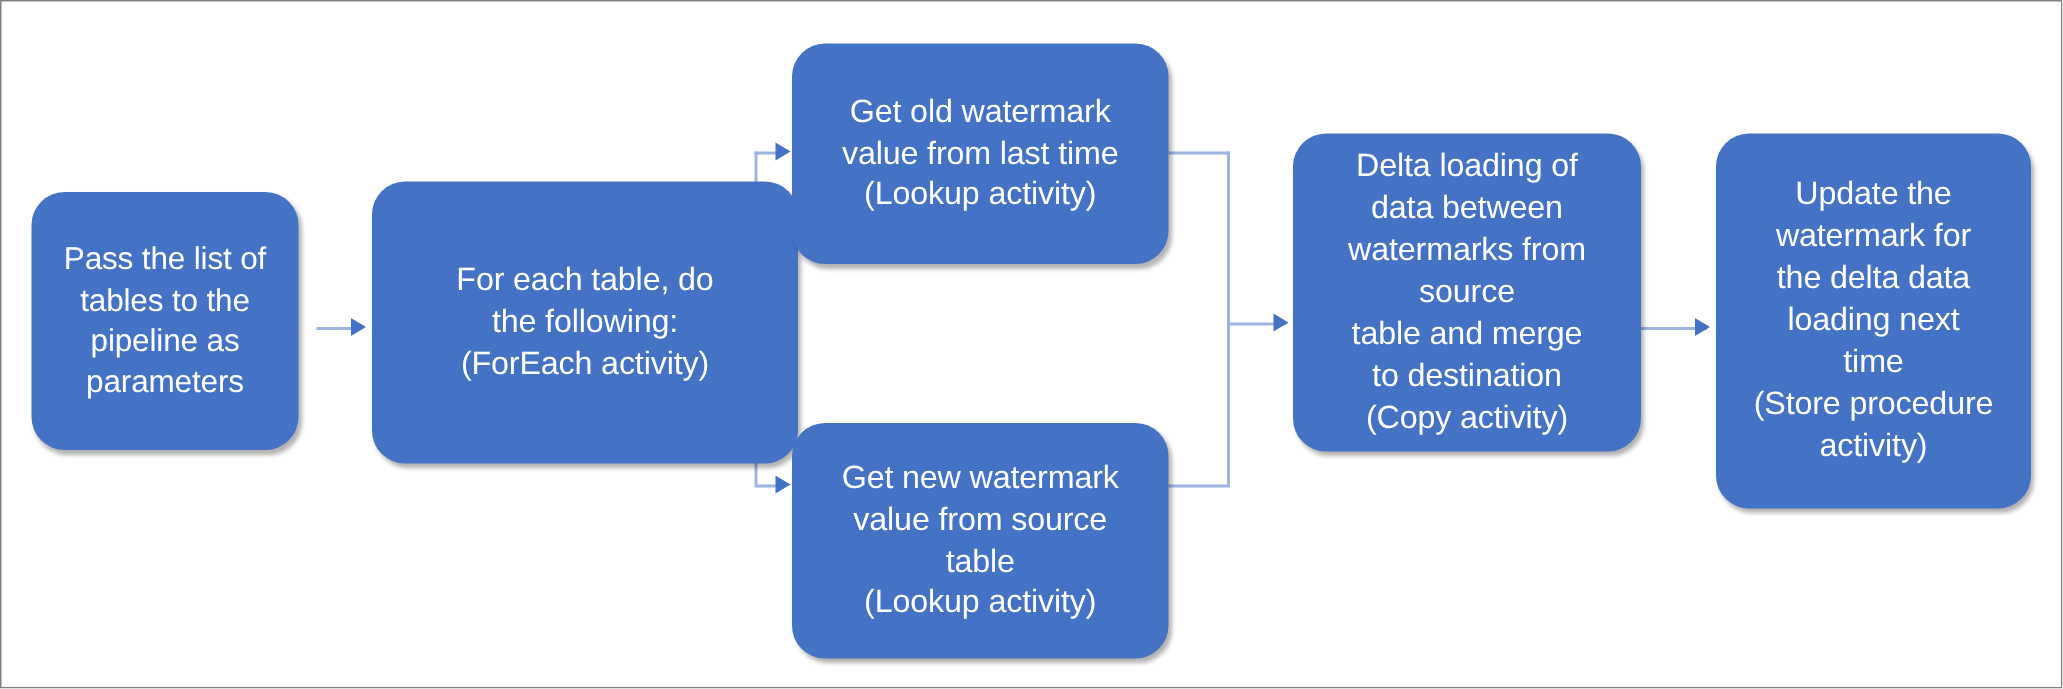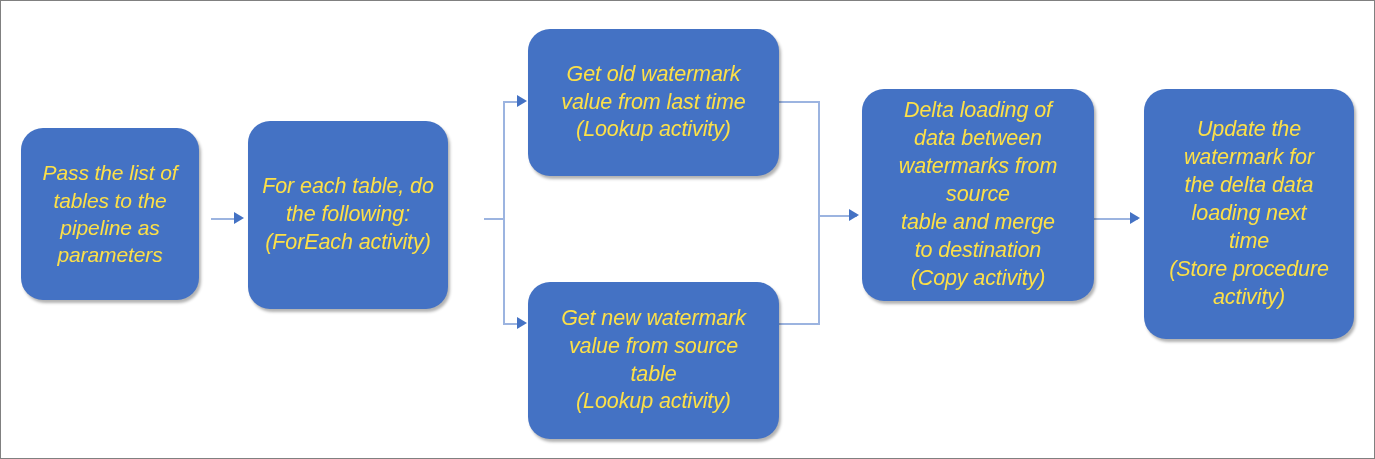--- a/index.html
+++ b/index.html
@@ -17,41 +17,40 @@
     height: 459px;
     background: #ffffff;
     box-sizing: border-box;
     border: 1px solid #808080;
     overflow: hidden;
   }
   .node {
     position: absolute;
     box-sizing: border-box;
     background: #4472c4;
-    color: #fde047;
+    color: #ffffff;
     border-radius: 22px;
     display: flex;
     align-items: center;
     justify-content: center;
     text-align: center;
     box-shadow: 2px 3px 3px rgba(0,0,0,0.30);
     z-index: 3;
-    font-style: italic;
   }
   .node .node-text {
     white-space: pre-line;
     line-height: 1.30;
     padding: 0 10px;
     letter-spacing: -0.1px;
   }
   
   #node-pass-list      { left: 20px;   top: 127px; width: 178px; height: 172px; }
   #node-pass-list .node-text { font-size: 21px; }
 
-  #node-foreach        { left: 247px;  top: 120px; width: 200px; height: 188px; }
+  #node-foreach        { left: 247px;  top: 120px; width: 284px; height: 188px; }
   #node-foreach .node-text { font-size: 21.5px; }
 
   #node-old-watermark  { left: 527px;  top: 28px;  width: 251px; height: 147px; }
   #node-old-watermark .node-text { font-size: 21.5px; }
 
   #node-new-watermark  { left: 527px;  top: 253px; width: 251px; height: 157px; margin-top: 28px; }
   #node-new-watermark .node-text { font-size: 21.5px; }
 
   #node-delta-loading  { left: 861px;  top: 88px;  width: 232px; height: 212px; }
   #node-delta-loading .node-text { font-size: 21.5px; }

